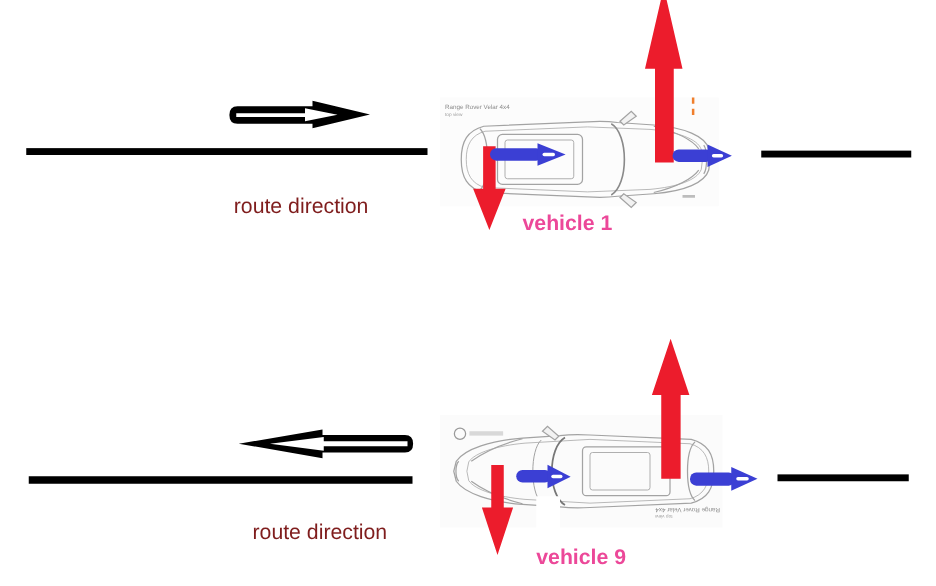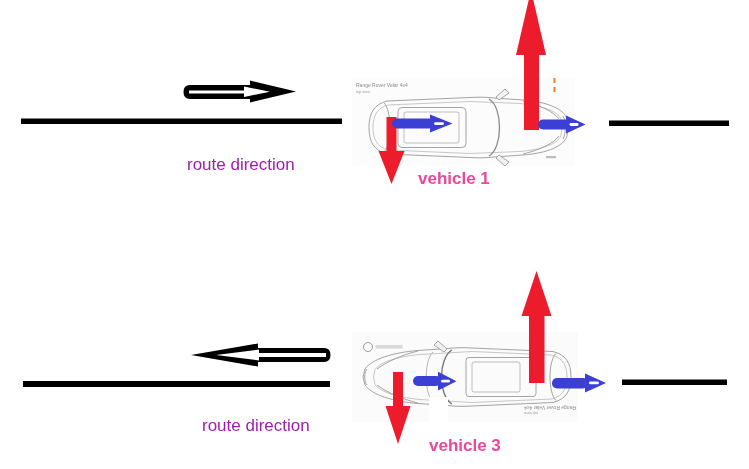--- a/index.html
+++ b/index.html
@@ -6,21 +6,21 @@
   #canvas{
     position:relative;
     width:749px;height:469px;
     background:#ffffff;
     overflow:hidden;
     font-family:"Liberation Sans", sans-serif;
   }
   svg{position:absolute;left:0;top:0;}
   .label{
     position:absolute;
-    color:#a21caf;
+    color:#7f1d1d;
     font-size:17px;
     line-height:18px;
     white-space:nowrap;
   }
   .label.bold{font-weight:bold;color:#ec4899;}
   .car-text{font-family:"Liberation Sans",sans-serif;}
 </style>
 </head>
 <body>
 
@@ -117,15 +117,15 @@
       <rect x="552" y="378" width="36" height="10.5" rx="5" fill="#3b3fd4"></rect>
       <polygon points="585,373.5 585,392.5 606,383" fill="#3b3fd4"></polygon>
       <rect x="589" y="381.5" width="10" height="2.8" rx="1.4" fill="#ffffff"></rect>
     </g>
   </g>
 </svg>
 
 <div class="label" style="left:187px;top:156px;">route direction</div>
 <div class="label bold" style="left:418px;top:170px;">vehicle 1</div>
 <div class="label" style="left:202px;top:417px;">route direction</div>
-<div class="label bold" style="left:429px;top:437px;">vehicle 3</div>
+<div class="label bold" style="left:429px;top:437px;">vehicle 9</div>
 
 </div>
 
 </body></html>

